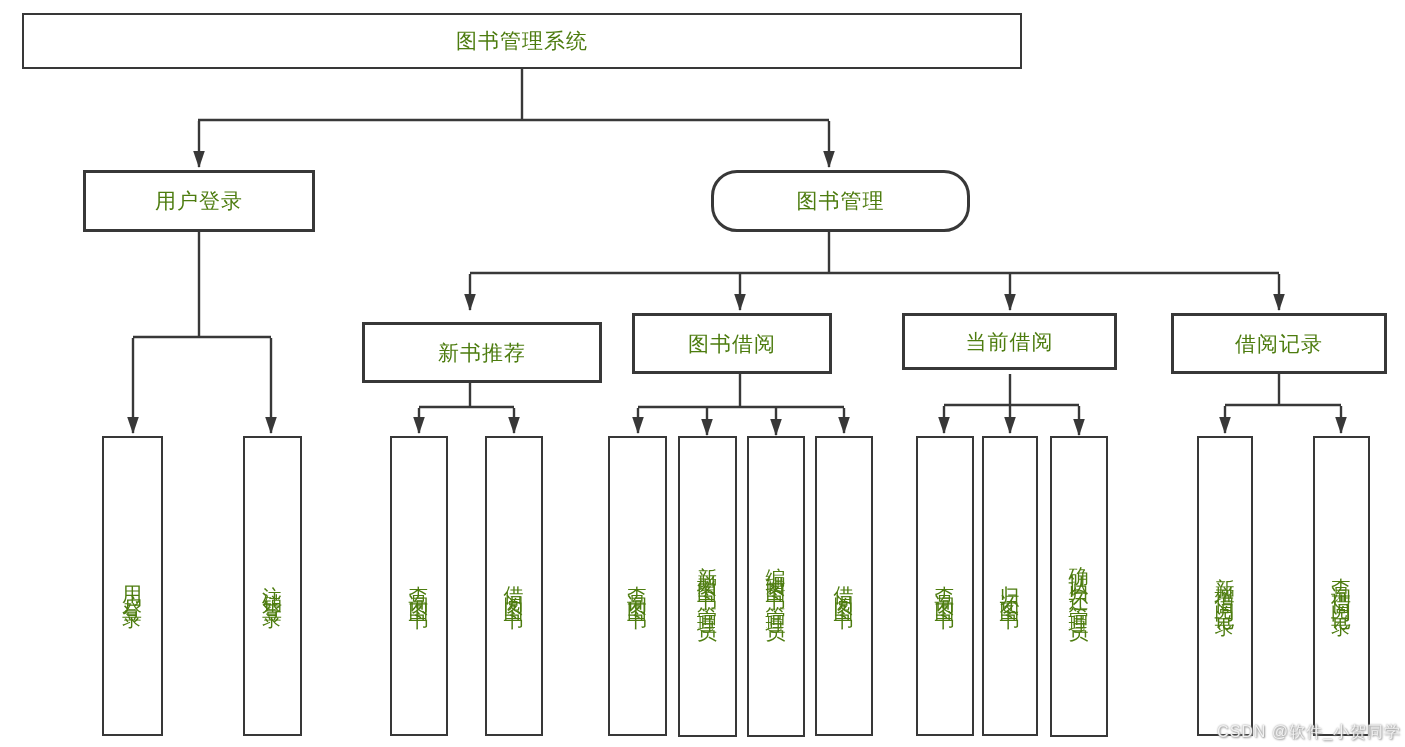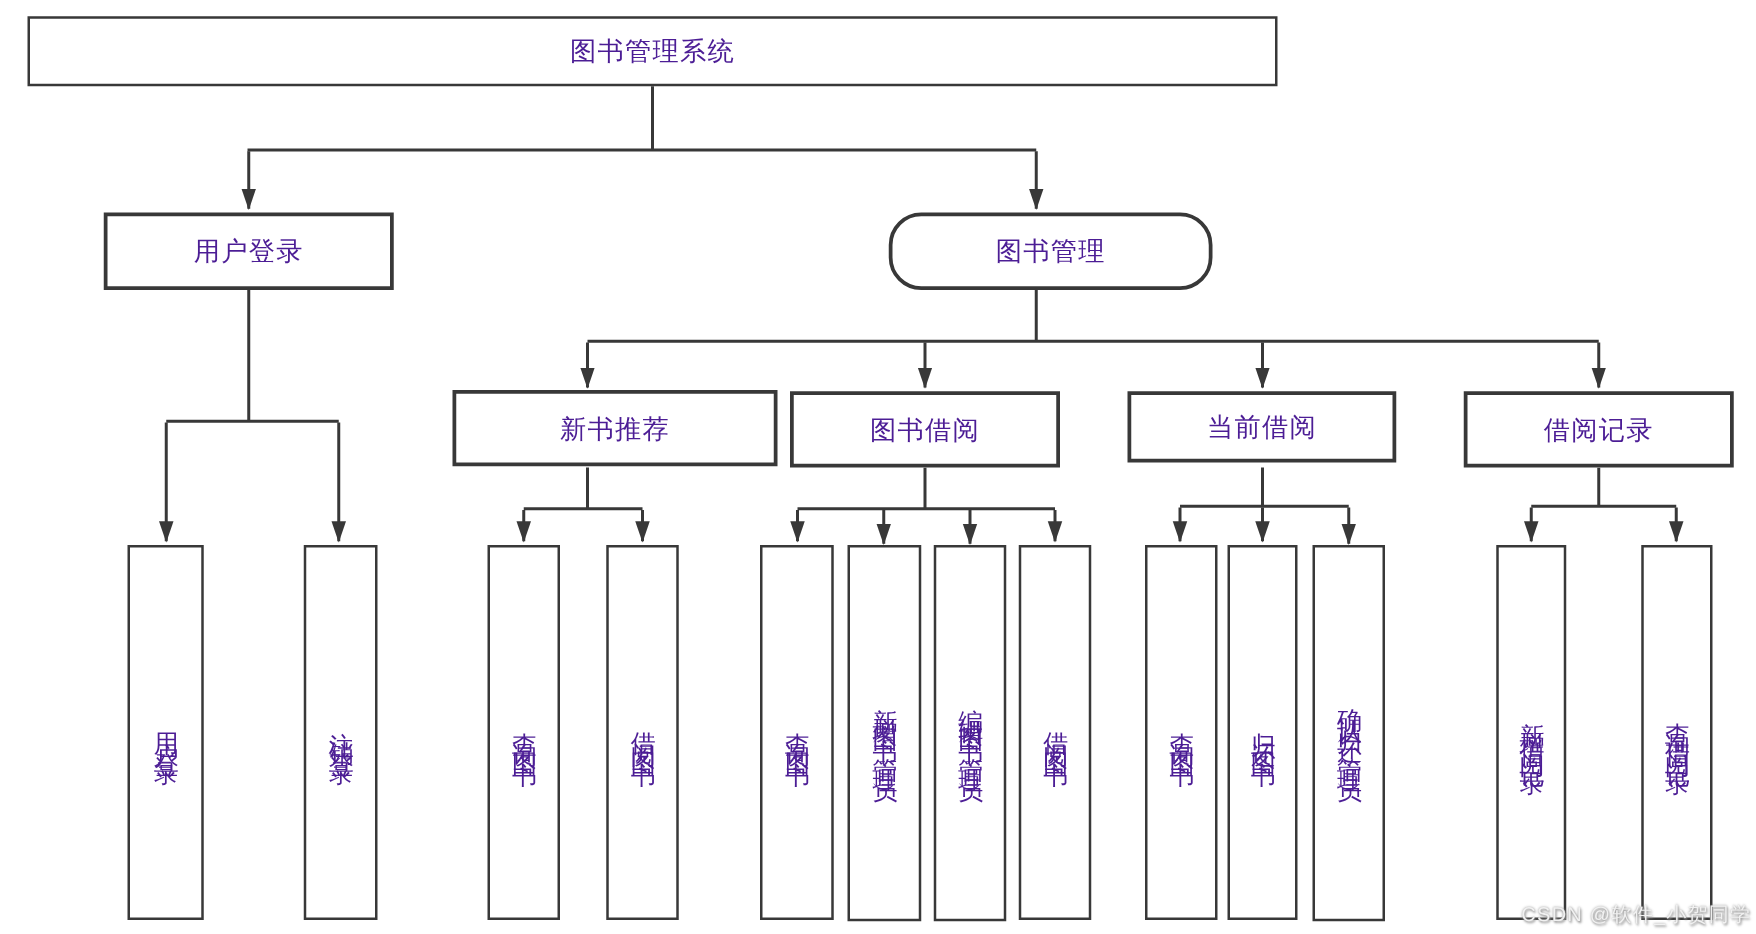--- a/index.html
+++ b/index.html
@@ -22,21 +22,21 @@
     stroke-width: 2.4;
   }
   .node {
     position: absolute;
     box-sizing: border-box;
     background: #ffffff;
     border: 2.5px solid #383838;
     display: flex;
     align-items: center;
     justify-content: center;
-    color: #4c1d95;
+    color: #4d7c0f;
   }
   .node.b3 { border-width: 3px; }
   .node .label {
     font-size: 21px;
     letter-spacing: 1px;
     white-space: nowrap;
   }
   .node.leaf .label {
     writing-mode: vertical-lr;
     text-orientation: mixed;
@@ -102,24 +102,24 @@
     <span class="label">图书管理系统</span>
   </div>
 
   <div class="node b3" style="left:83px; top:170px; width:232px; height:62px;">
     <span class="label">用户登录</span>
   </div>
   <div class="node b3" style="left:711px; top:170px; width:259px; height:62px;border-radius:26px;">
     <span class="label">图书管理</span>
   </div>
 
-  <div class="node b3" style="left:362px; top:312px; width:260px; height:61px;">
+  <div class="node b3" style="left:362px; top:322px; width:240px; height:61px;">
     <span class="label">新书推荐</span>
   </div>
-  <div class="node b3" style="left:632px; top:313px; width:216px; height:61px;">
+  <div class="node b3" style="left:632px; top:313px; width:200px; height:61px;">
     <span class="label">图书借阅</span>
   </div>
   <div class="node b3" style="left:902px; top:313px; width:215px; height:57px;">
     <span class="label">当前借阅</span>
   </div>
   <div class="node b3" style="left:1171px; top:313px; width:216px; height:61px;">
     <span class="label">借阅记录</span>
   </div>
 
   <div class="node leaf" style="left:102px; top:436px; width:61px; height:300px;">

